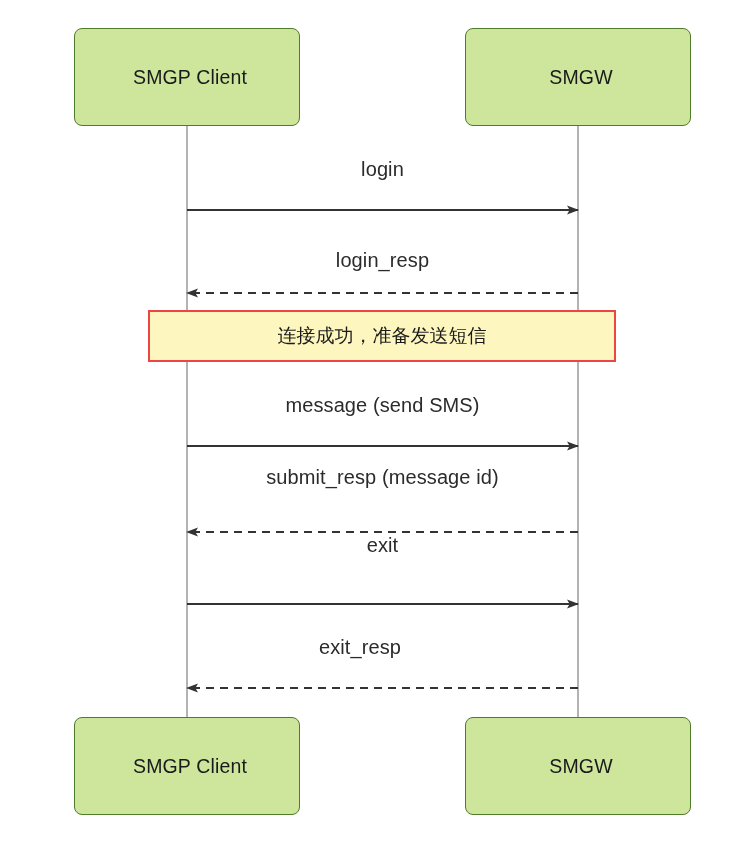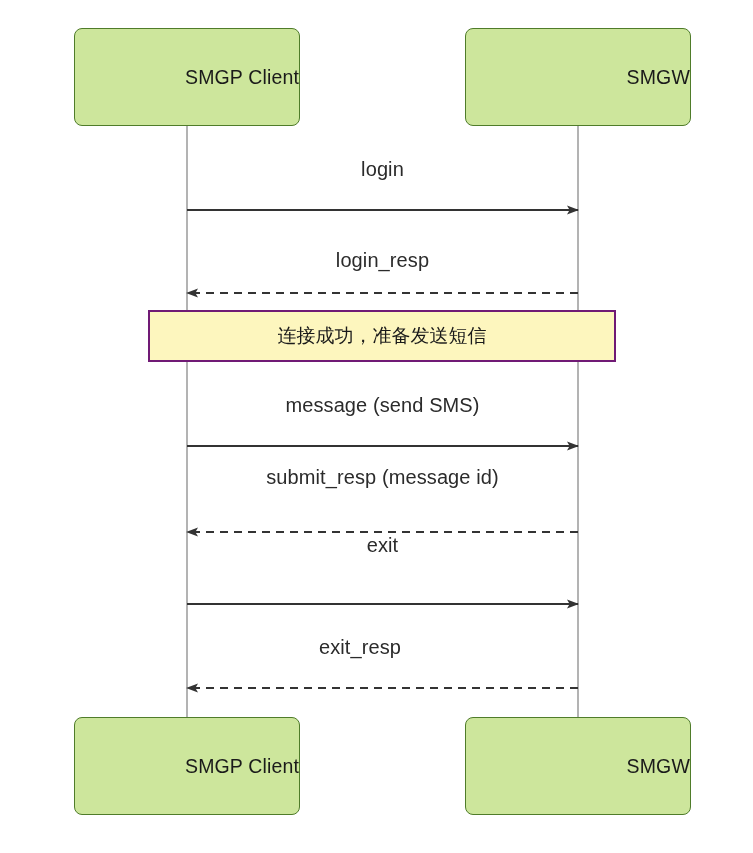--- a/index.html
+++ b/index.html
@@ -27,34 +27,34 @@
     height: 853px;
   }
   .participant-box {
     position: absolute;
     box-sizing: border-box;
     background: #cde69c;
     border: 1.6px solid #4f7c2a;
     border-radius: 8px;
     display: flex;
     align-items: center;
-    justify-content: flex-end;
+    justify-content: center;
     padding-left: 6px;
   }
   .participant-label {
     font-size: 19.5px;
     color: #1a1a1a;
     letter-spacing: 0.15px;
     white-space: nowrap;
   }
   .note-box {
     position: absolute;
     box-sizing: border-box;
     background: #fdf6be;
-    border: 2px solid #701a75;
+    border: 2px solid #ef4444;
     display: flex;
     align-items: center;
     justify-content: center;
   }
   .note-label {
     font-size: 19px;
     color: #1a1a1a;
     white-space: nowrap;
   }
   .msg-label {

